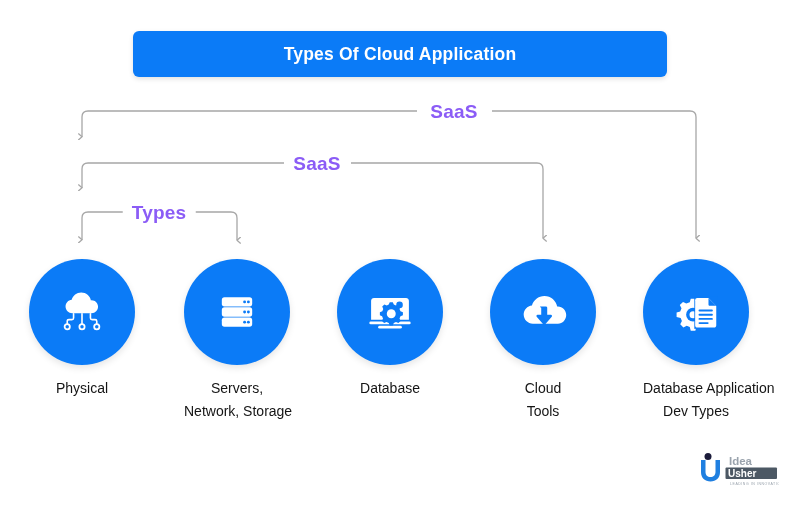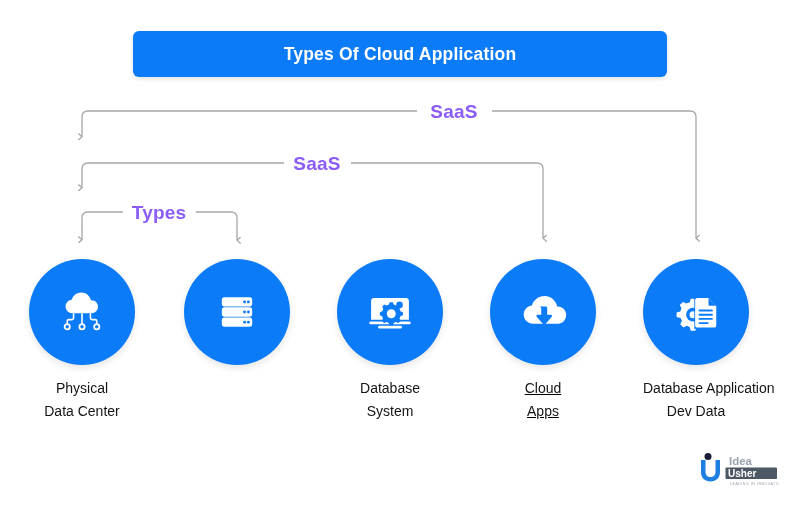--- a/index.html
+++ b/index.html
@@ -92,21 +92,21 @@
     font-size: 14px;
     line-height: 1.62;
     color: #141414;
     white-space: nowrap;
   }
   .node-caption .l2 { display: block; }
 
   .n1 { left: 82px; }
   .n2 { left: 237px; }
   .n3 { left: 390px; }
-  .n4 { left: 543px; text-decoration: underline; }
+  .n4 { left: 543px; }
   .n5 { left: 696px; }
   .n5 .node-caption { white-space: nowrap; }
 
   
   .logo {
     position: absolute;
     left: 697px;
     top: 452px;
     width: 82px;
     height: 36px;
@@ -160,21 +160,20 @@
         </g>
         <g fill="none" stroke="#ffffff" stroke-width="2.1">
           <circle cx="32" cy="49.5" r="3.1"></circle>
           <circle cx="14.5" cy="49.5" r="3.1"></circle>
           <circle cx="49.5" cy="49.5" r="3.1"></circle>
         </g>
       </svg>
     </div>
     <div class="node-caption">
       <span>Physical</span>
-      <span class="l2">Data Center</span>
     </div>
   </div>
 
   <div class="node n2">
     <div class="node-circle">
       <svg class="node-icon" viewBox="0 0 64 64">
         <g>
           <rect x="14" y="14.5" width="36" height="11" rx="3.2" fill="#ffffff"></rect>
           <circle cx="41" cy="20" r="1.7" fill="#0b7bf7"></circle>
           <circle cx="45.5" cy="20" r="1.7" fill="#0b7bf7"></circle>
@@ -183,56 +182,59 @@
           <rect x="14" y="26.5" width="36" height="11" rx="3.2" fill="#ffffff"></rect>
           <circle cx="41" cy="32" r="1.7" fill="#0b7bf7"></circle>
           <circle cx="45.5" cy="32" r="1.7" fill="#0b7bf7"></circle>
         </g>
         <g>
           <rect x="14" y="38.5" width="36" height="11" rx="3.2" fill="#ffffff"></rect>
           <circle cx="41" cy="44" r="1.7" fill="#0b7bf7"></circle>
           <circle cx="45.5" cy="44" r="1.7" fill="#0b7bf7"></circle>
         </g>
       </svg>
+    </div>
+    <div class="node-caption">
+      <span>Servers,</span>
+      <span class="l2">Network, Storage</span>
     </div>
   </div>
 
   <div class="node n3">
     <div class="node-circle">
       <svg class="node-icon" viewBox="0 0 64 64">
         <path fill="#ffffff" d="M13,15.5h38c1.9,0,3.4,1.5,3.4,3.4v22.4H9.6V18.9C9.6,17,11.1,15.5,13,15.5z"></path>
         <rect x="7.5" y="43.2" width="49" height="3.4" rx="1.7" fill="#ffffff"></rect>
         <rect x="18" y="48.4" width="28" height="3.2" rx="1.6" fill="#ffffff"></rect>
         <g fill="#0b7bf7">
           <path d="M30.5,23.2l1.2-2.9h3.6l1.2,2.9l2.6,1.1l2.9-1.2l2.5,2.5l-1.2,2.9l1.1,2.6l2.9,1.2v3.6l-2.9,1.2l-1.1,2.6
             l1.2,2.9l-2.5,2.5l-2.9-1.2l-2.6,1.1l-1.2,2.9h-3.6l-1.2-2.9l-2.6-1.1l-2.9,1.2l-2.5-2.5l1.2-2.9l-1.1-2.6L20,35.9v-3.6
             l2.9-1.2l1.1-2.6l-1.2-2.9l2.5-2.5l2.9,1.2L30.5,23.2z"></path>
           <circle cx="43.3" cy="23.6" r="3.9"></circle>
         </g>
         <circle cx="33.5" cy="34.1" r="5.3" fill="#ffffff"></circle>
       </svg>
     </div>
     <div class="node-caption">
       <span>Database</span>
-      <span class="l2">System</span>
     </div>
   </div>
 
   <div class="node n4">
     <div class="node-circle">
       <svg class="node-icon" viewBox="0 0 64 64">
         <path fill="#ffffff" d="M20,46c-6,0-10.9-4.9-10.9-10.9c0-5.6,4.3-10.3,9.8-10.8c1.7-6.6,7.7-11.4,14.8-11.4
           c7.6,0,13.9,5.5,15.1,12.7c0.3,0,0.6-0.1,0.9-0.1c5.4,0,9.8,4.5,9.8,10c0,5.5-4.4,10.4-9.8,10.4H20z"></path>
         <path fill="#0b7bf7" d="M28.8,25.5h6.6c0.9,0,1.6,0.7,1.6,1.6v8.3h4.4c1.1,0,1.7,1.3,1,2.1l-8,9.2c-0.5,0.6-1.4,0.6-1.9,0
           l-8-9.2c-0.7-0.8-0.1-2.1,1-2.1h4.4v-8.3C27.9,26.2,28.6,25.5,28.8,25.5z"></path>
       </svg>
     </div>
     <div class="node-caption">
       <span>Cloud</span>
-      <span class="l2">Apps</span>
+      <span class="l2">Tools</span>
     </div>
   </div>
 
   <div class="node n5">
     <div class="node-circle">
       <svg class="node-icon" viewBox="0 0 64 64">
         <path fill="#ffffff" d="M24.6,20.5l1.2-4.3h5.4l1.2,4.3l3.6,1.5l3.9-2l3.8,3.8l-2,3.9l1.5,3.6l4.3,1.2v5.4l-4.3,1.2l-1.5,3.6
           l2,3.9l-3.8,3.8l-3.9-2l-3.6,1.5l-1.2,4.3h-5.4l-1.2-4.3l-3.6-1.5l-3.9,2l-3.8-3.8l2-3.9l-1.5-3.6L9,37.9v-5.4l4.3-1.2l1.5-3.6
           l-2-3.9l3.8-3.8l3.9,2L24.6,20.5z"></path>
         <circle cx="28.5" cy="35.2" r="8.2" fill="#0b7bf7"></circle>
@@ -244,21 +246,21 @@
         <g fill="#0b7bf7">
           <rect x="35" y="29" width="17" height="2.3" rx="1.15"></rect>
           <rect x="35" y="34" width="17" height="2.3" rx="1.15"></rect>
           <rect x="35" y="39" width="17" height="2.3" rx="1.15"></rect>
           <rect x="35" y="44" width="12" height="2.3" rx="1.15"></rect>
         </g>
       </svg>
     </div>
     <div class="node-caption">
       <span>Database Application</span>
-      <span class="l2">Dev Data</span>
+      <span class="l2">Dev Types</span>
     </div>
   </div>
 
   <svg class="logo" viewBox="0 0 164 72">
     <circle cx="22" cy="9" r="7" fill="#1b1b3a"></circle>
     <path d="M8,16 L8,40 C8,52 16,59 27,59 C38,59 46,52 46,40 L46,16 L37,16 L37,40
              C37,46 33,50 27,50 C21,50 17,46 17,40 L17,16 Z" fill="#1f7fe0"></path>
     <text x="64" y="26" font-family="'Liberation Sans', sans-serif" font-size="23" font-weight="bold" fill="#9aa3ad">Idea</text>
     <rect x="57" y="31" width="103" height="23" rx="2" fill="#4c5864"></rect>
     <text x="62" y="49" font-family="'Liberation Sans', sans-serif" font-size="20" font-weight="bold" fill="#ffffff">Usher</text>

